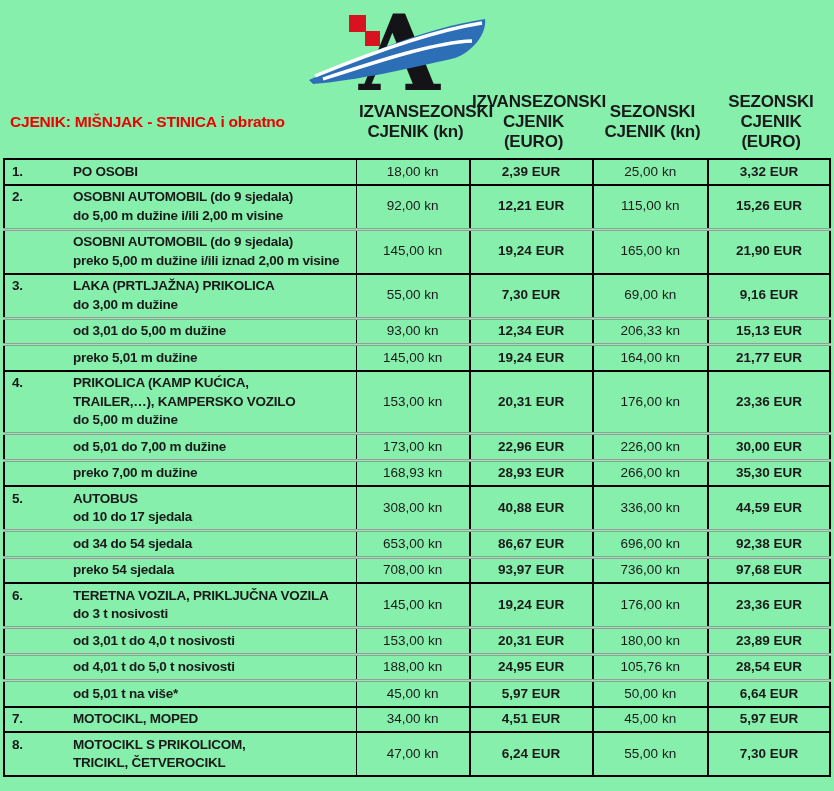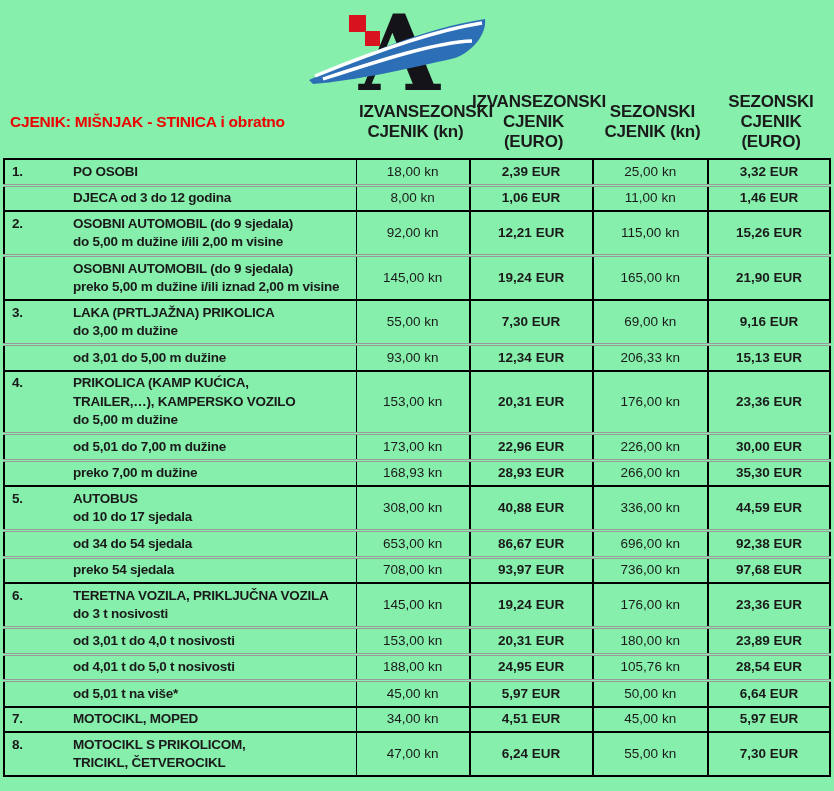--- a/index.html
+++ b/index.html
@@ -152,34 +152,20 @@
         <span class="row-label">
                 <div>PO OSOBI</div>
               </span>
       </div>
     </td>
     <td class="val kn c1">18,00 kn</td>
     <td class="val eur c2">2,39 EUR</td>
     <td class="val kn c3">25,00 kn</td>
     <td class="val eur c4">3,32 EUR</td>
   </tr>
-        <tr>
-    <td class="label-cell">
-      <div class="label-flex">
-        <span class="row-num"></span>
-        <span class="row-label">
-                <div>DJECA od 3 do 12 godina</div>
-              </span>
-      </div>
-    </td>
-    <td class="val kn c1">8,00 kn</td>
-    <td class="val eur c2">1,06 EUR</td>
-    <td class="val kn c3">11,00 kn</td>
-    <td class="val eur c4">1,46 EUR</td>
-  </tr>
         <tr class="section-start">
     <td class="label-cell">
       <div class="label-flex">
         <span class="row-num">2.</span>
         <span class="row-label">
                 <div>OSOBNI AUTOMOBIL (do 9 sjedala)</div>
                 <div>do 5,00 m dužine i/ili 2,00 m visine</div>
               </span>
       </div>
     </td>
@@ -225,20 +211,34 @@
         <span class="row-label">
                 <div>od 3,01 do 5,00 m dužine</div>
               </span>
       </div>
     </td>
     <td class="val kn c1">93,00 kn</td>
     <td class="val eur c2">12,34 EUR</td>
     <td class="val kn c3">206,33 kn</td>
     <td class="val eur c4">15,13 EUR</td>
   </tr>
+        <tr>
+    <td class="label-cell">
+      <div class="label-flex">
+        <span class="row-num"></span>
+        <span class="row-label">
+                <div>preko 5,01 m dužine</div>
+              </span>
+      </div>
+    </td>
+    <td class="val kn c1">145,00 kn</td>
+    <td class="val eur c2">19,24 EUR</td>
+    <td class="val kn c3">164,00 kn</td>
+    <td class="val eur c4">21,77 EUR</td>
+  </tr>
         <tr class="section-start">
     <td class="label-cell">
       <div class="label-flex">
         <span class="row-num">4.</span>
         <span class="row-label">
                 <div>PRIKOLICA (KAMP KUĆICA,</div>
                 <div>TRAILER,…), KAMPERSKO VOZILO</div>
                 <div>do 5,00 m dužine</div>
               </span>
       </div>

